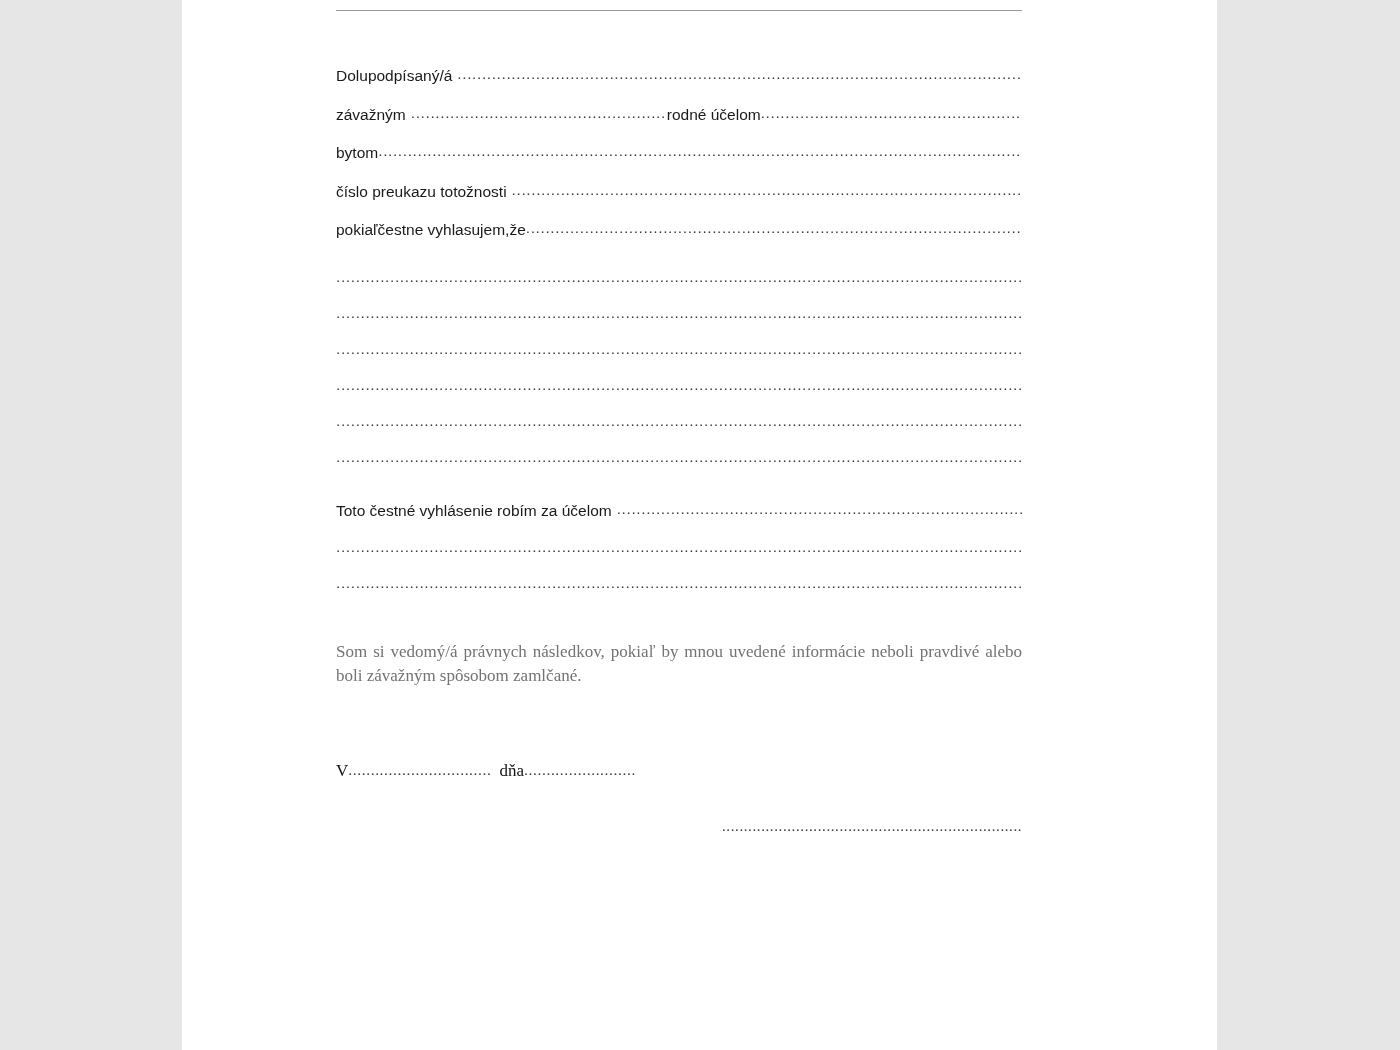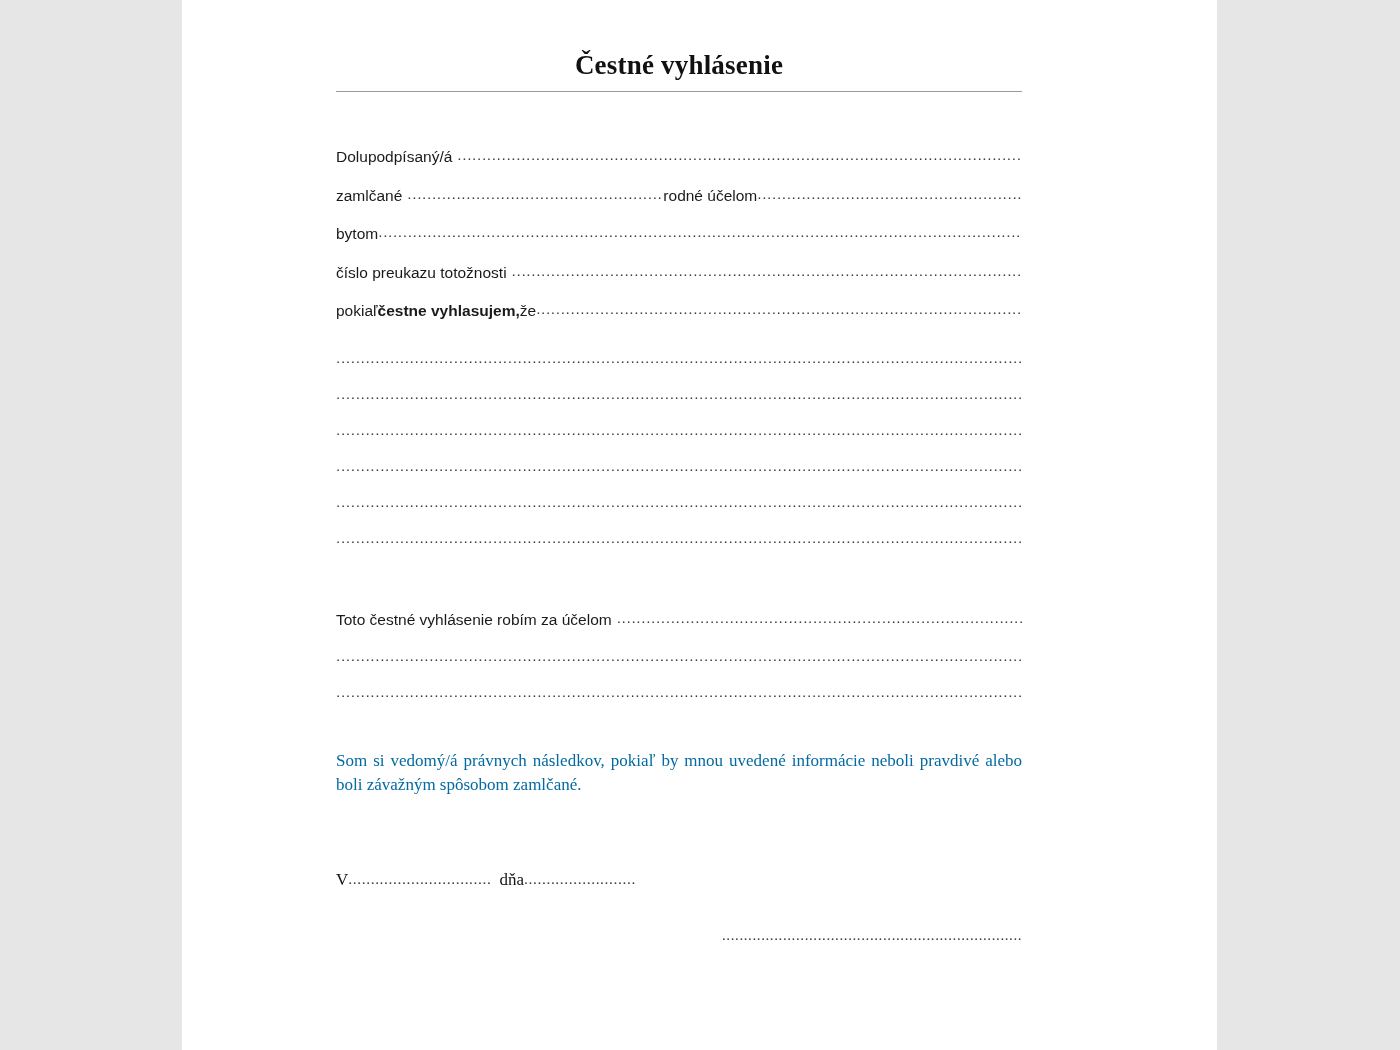--- a/index.html
+++ b/index.html
@@ -66,21 +66,21 @@
     align-items: flex-start;
     width: 100%;
     margin-bottom: 20.5px;
     white-space: nowrap;
     overflow: hidden;
   }
   .form-line .label {
     flex: 0 0 auto;
   }
   .form-line .label.sp-after { padding-right: 5px; }
-  .form-line .label b { font-weight: bold; }
+  .form-line .label b { font-weight: normal; }
 
   
   .dots {
     flex: 1 1 auto;
     overflow: hidden;
     letter-spacing: 0.6px;
     font-size: 15.5px;
     color: #3c3c3c;
     line-height: 1;
     position: relative;
@@ -90,29 +90,29 @@
 
   .blank-line {
     display: flex;
     width: 100%;
     margin-bottom: 20.5px;
     overflow: hidden;
     font-family: "Liberation Sans", "DejaVu Sans", sans-serif;
   }
 
   .spacer-lines { margin-top: 31px; }
-  .purpose-block { margin-top: 64px; }
+  .purpose-block { margin-top: 36px; }
 
   
   .closing {
     margin-top: 48px;
     font-family: "Liberation Serif", "DejaVu Serif", serif;
     font-size: 17px;
     line-height: 1.45;
-    color: #0369a1;
+    color: #737373;
     text-align: justify;
     width: 686px;
   }
   .closing p { margin: 0; }
 
   
   .place-date {
     margin-top: 72px;
     font-family: "Liberation Serif", "DejaVu Serif", serif;
     font-size: 17px;
@@ -146,32 +146,31 @@
   }
   .signature .sig-label { display: block; }
 </style>
 </head>
 <body>
 
 <div class="page-wrap">
   <div class="page">
     <div class="content">
 
-      <h1 class="doc-title">Čestné vyhlásenie</h1>
       <div class="title-rule"></div>
 
       <div class="form-block">
 
         <div class="form-line">
           <span class="label sp-after">Dolupodpísaný/á</span>
           <span class="dots">............................................................................................................................................................................................................</span>
         </div>
 
         <div class="form-line">
-          <span class="label sp-after">zamlčané</span>
+          <span class="label sp-after">závažným</span>
           <span class="dots fixed-sm">............................................................................................................................................................................................................</span>
           <span class="label">rodné účelom</span>
           <span class="dots">............................................................................................................................................................................................................</span>
         </div>
 
         <div class="form-line">
           <span class="label">bytom</span>
           <span class="dots">............................................................................................................................................................................................................</span>
         </div>
 

